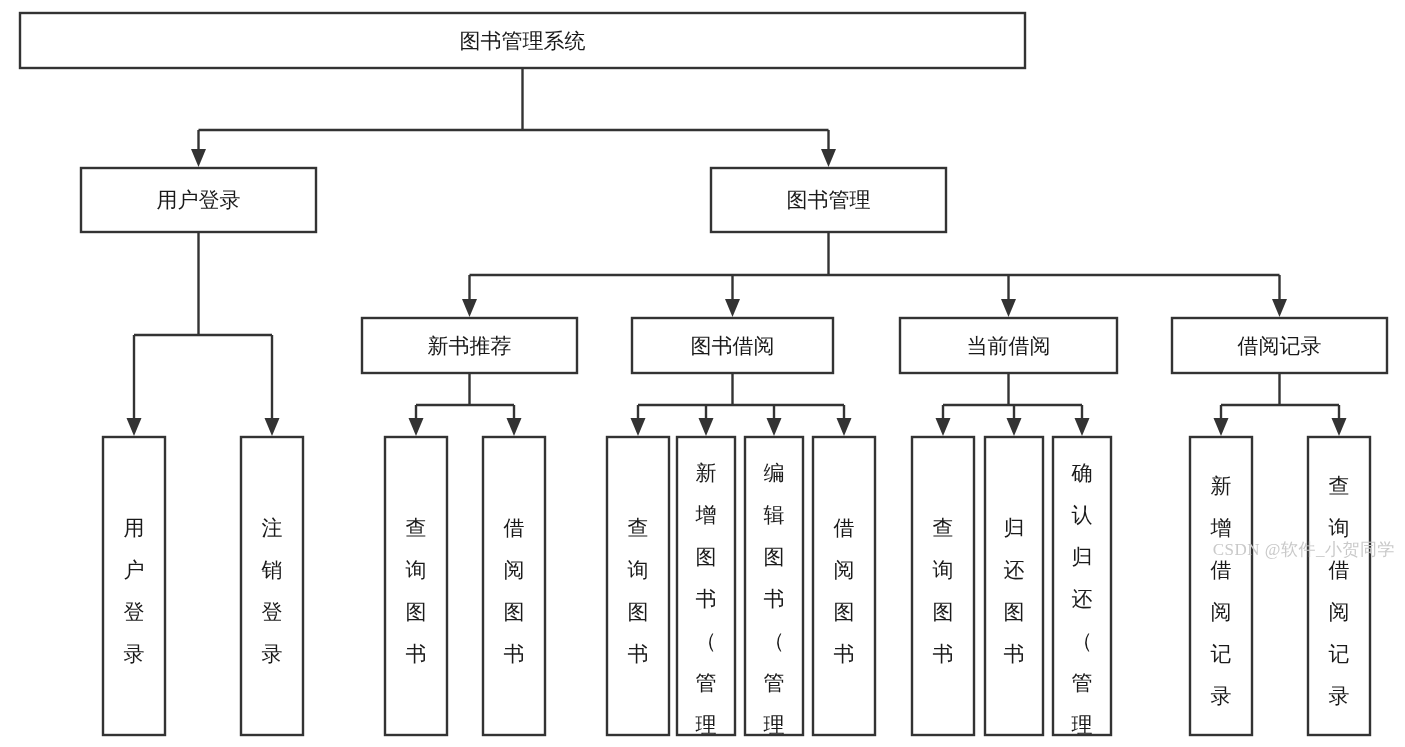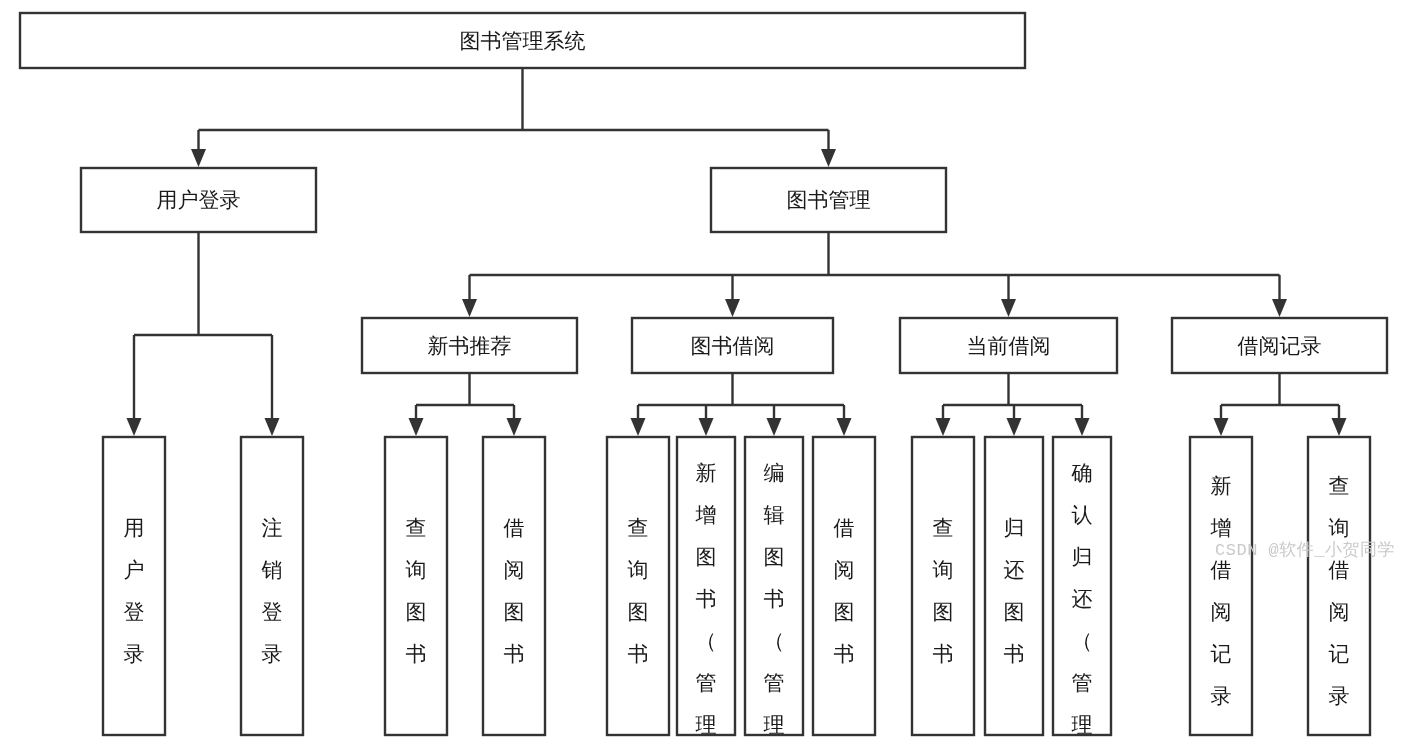--- a/index.html
+++ b/index.html
@@ -51,21 +51,21 @@
   .node-label-v {
     font-family: "DejaVu Sans", "Liberation Sans", sans-serif;
     font-size: 21px;
     fill: #1a1a1a;
     text-anchor: middle;
   }
   .watermark {
     position: absolute;
     right: 10px;
     bottom: 6px;
-    font-family: Liberation Mono, monospace;
+    font-family: Liberation Serif, serif;
     font-size: 17px;
     color: #c9c9c9;
     white-space: nowrap;
     letter-spacing: 0.5px;
   }
 </style>
 </head>
 <body>
 
 <div id="diagram-root">

